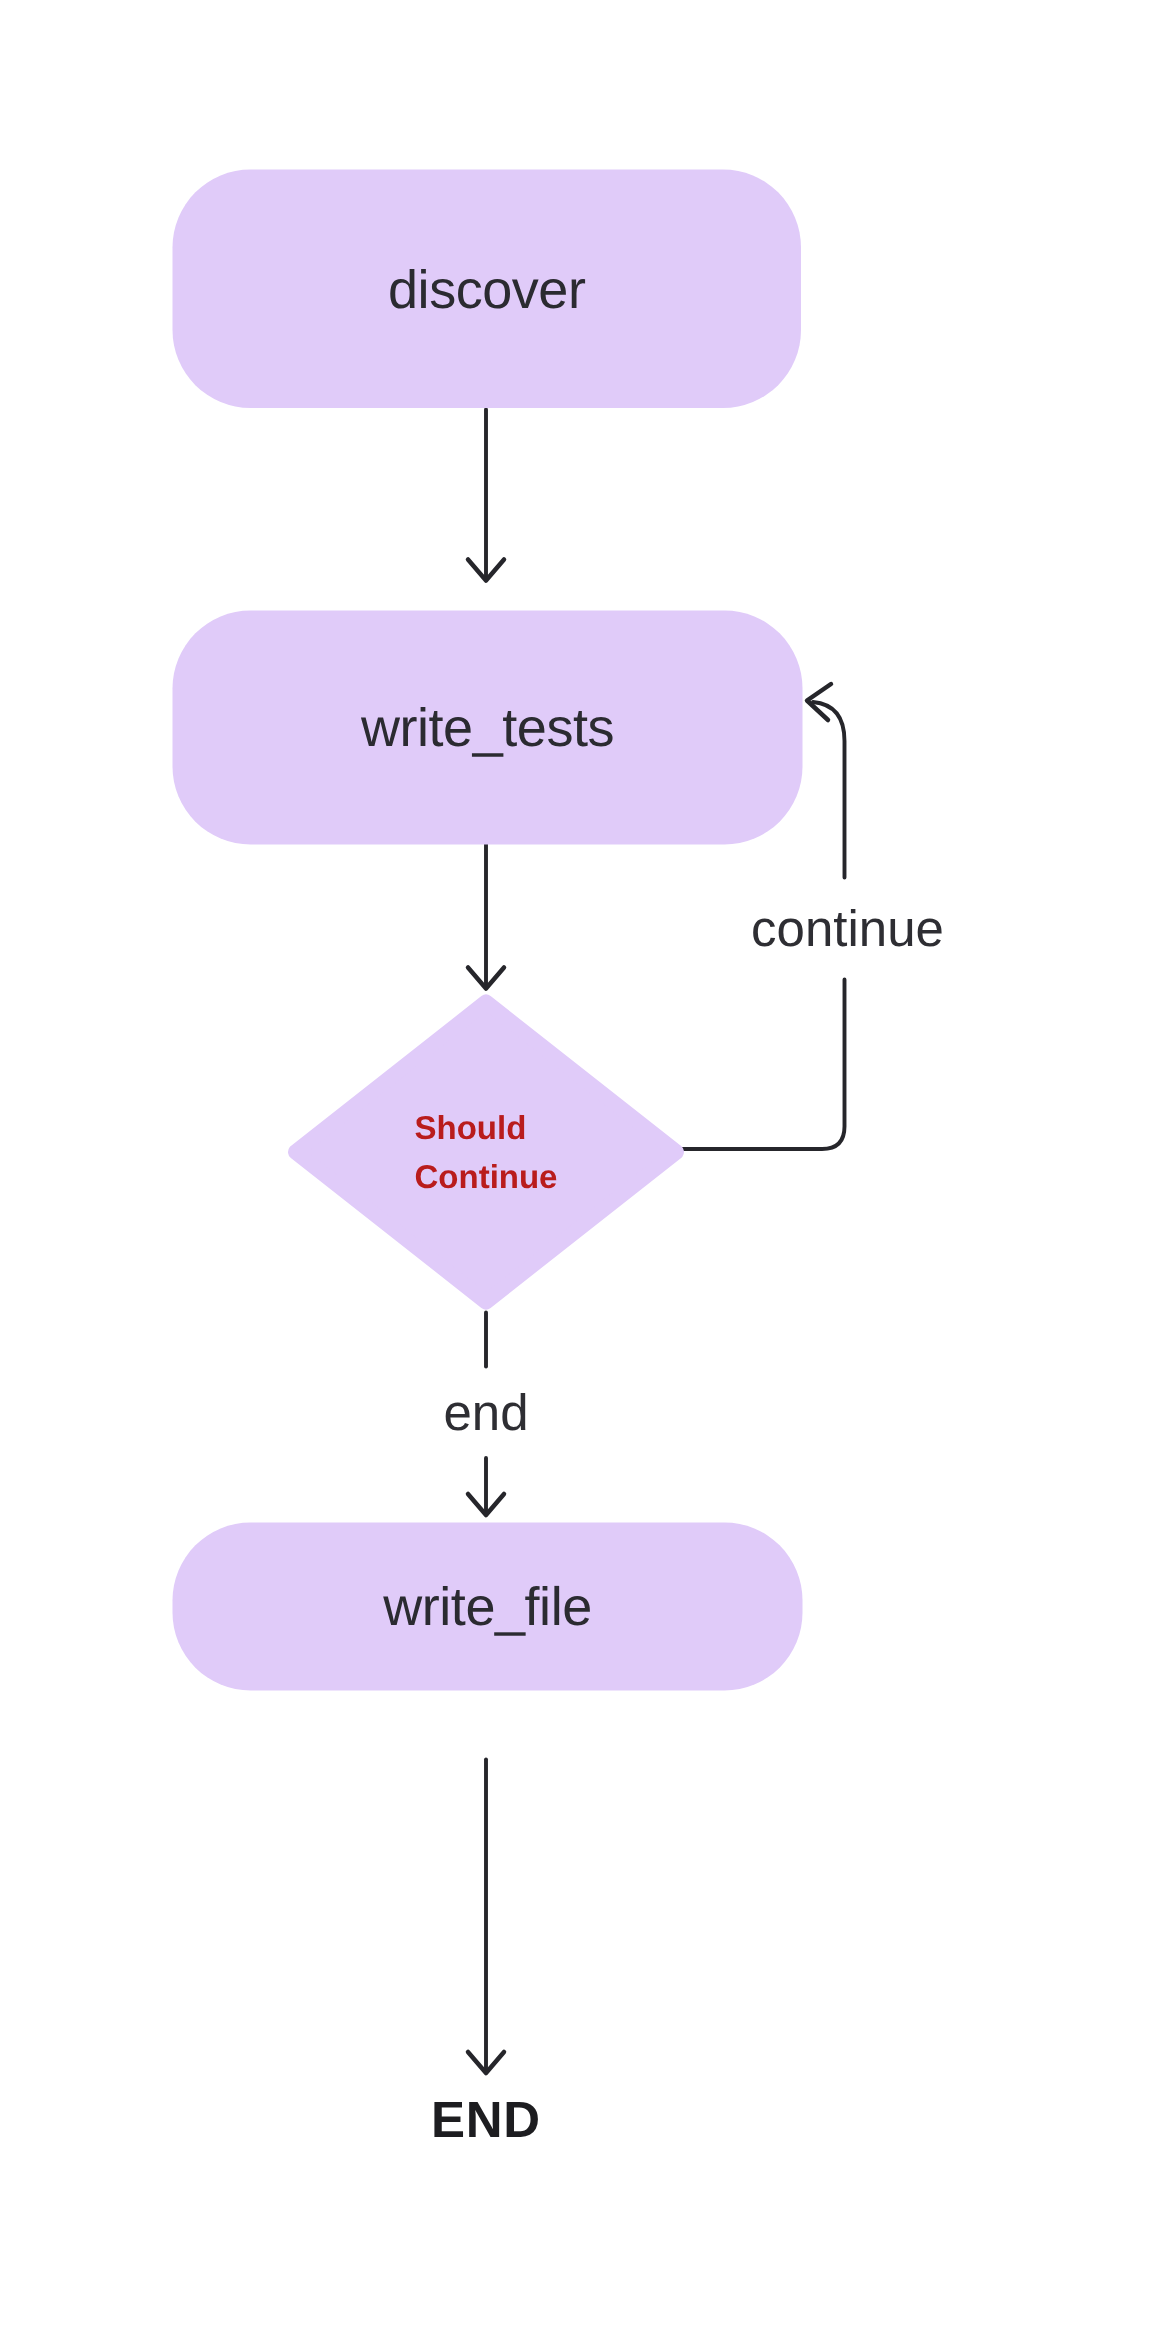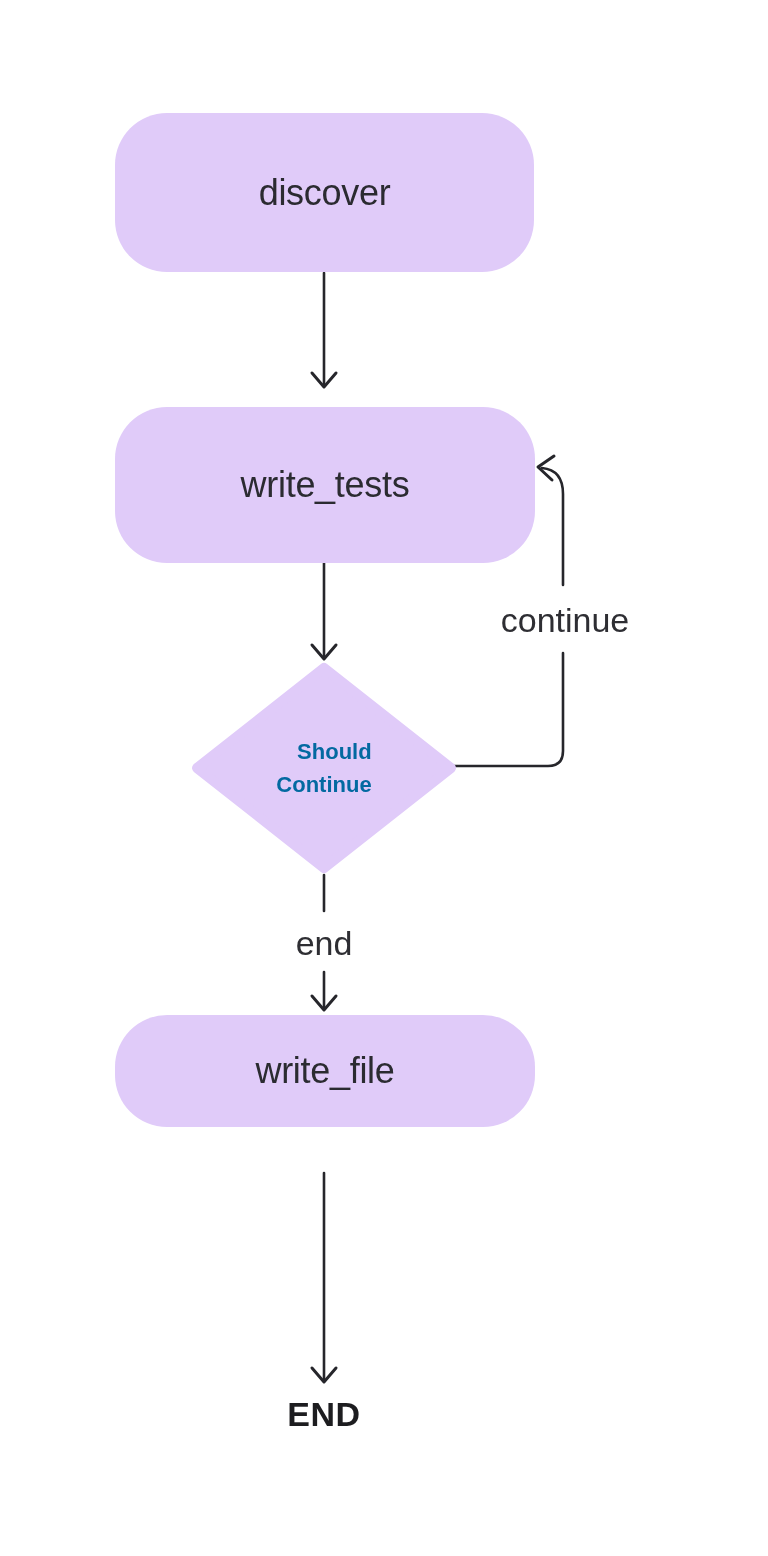--- a/index.html
+++ b/index.html
@@ -53,22 +53,22 @@
   }
   #node-discover   { left: 115px; top: 113px; width: 419px; height: 159px; }
   #node-write-tests{ left: 115px; top: 390px; width: 420px; height: 156px; margin-top: 17px; }
   #node-write-file { left: 115px; top: 1015px; width: 420px; height: 112px; }
 
   .diamond-label {
     position: absolute;
     left: 324px;
     top: 768px;
     transform: translate(-50%, -50%);
-    text-align: right;
-    color: #0369a1;
+    text-align: left;
+    color: #b91c1c;
     font-size: 22px;
     font-weight: 700;
     line-height: 33px;
     white-space: nowrap;
   }
   .diamond-label span { display: block; }
 
   .edge-label {
     position: absolute;
     transform: translate(-50%, -50%);

